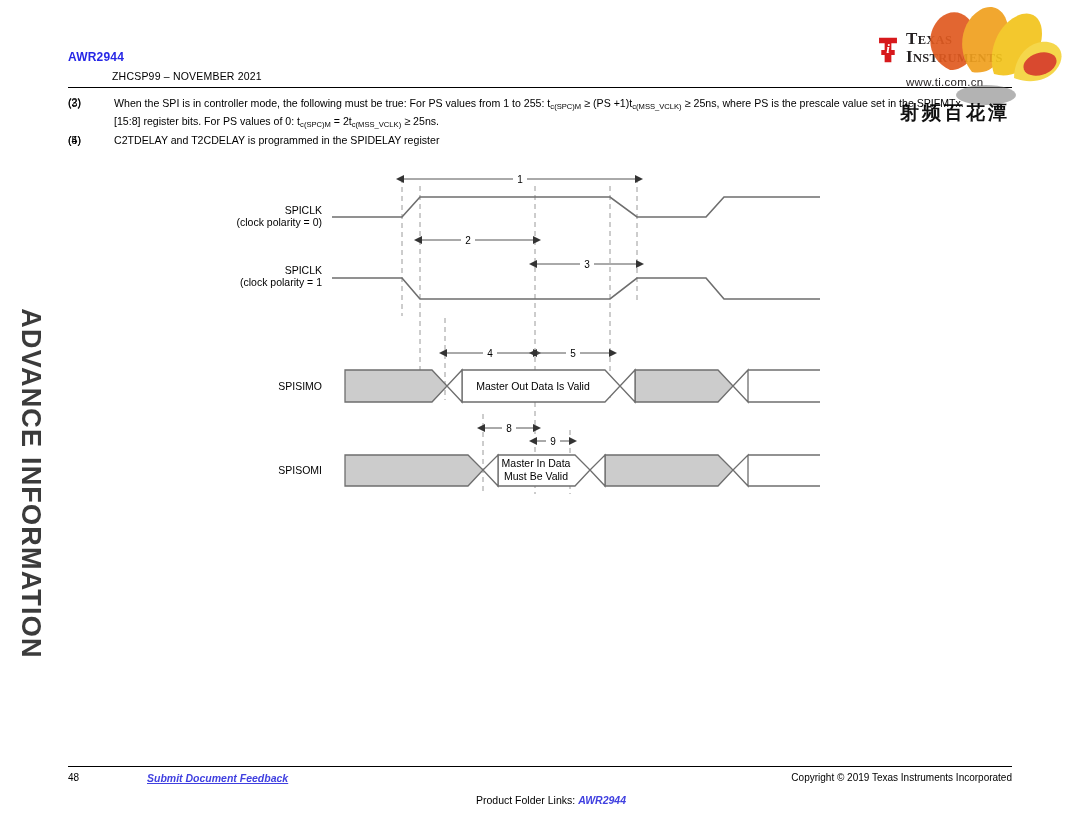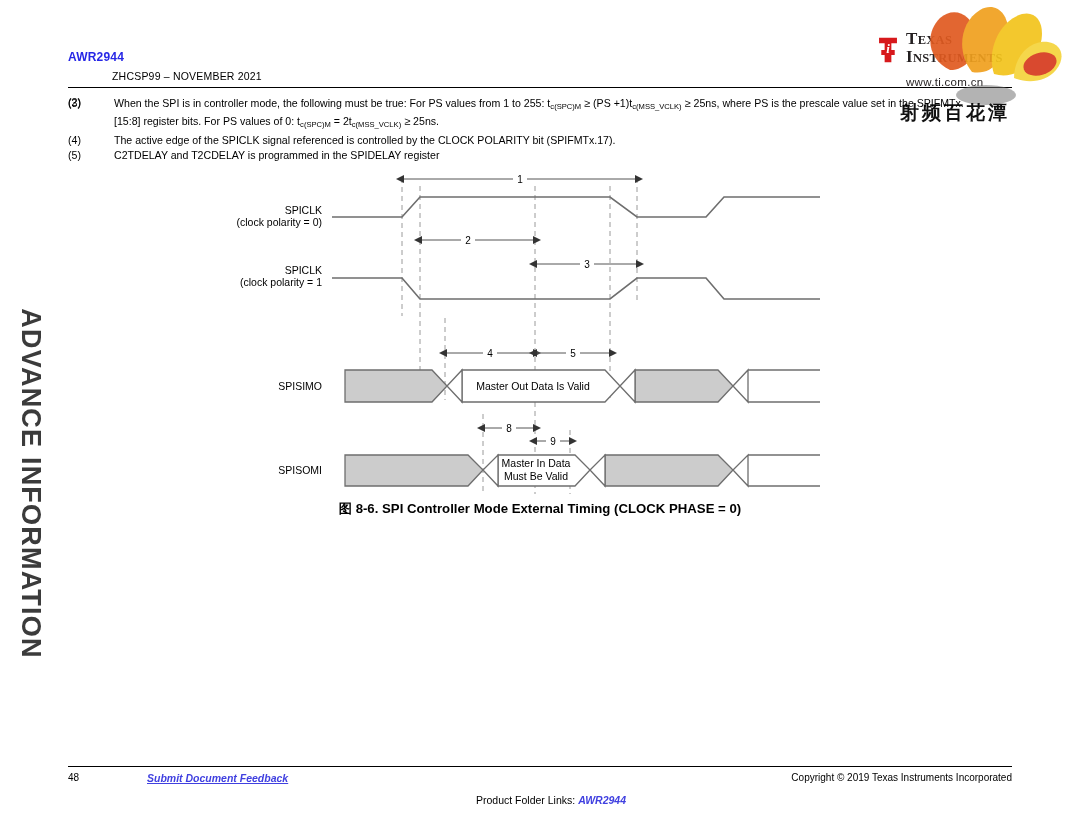--- a/index.html
+++ b/index.html
@@ -102,21 +102,20 @@
 <div class="notes">
   <div class="note">
     <span class="num">(2)</span>
   </div>
   <div class="note">
     <span class="num">(3)</span>
     <span>When the SPI is in controller mode, the following must be true: For PS values from 1 to 255: t<sub>c(SPC)M</sub> <span class="ge">≥</span> (PS +1)t<sub>c(MSS_VCLK)</sub> <span class="ge">≥</span> 25ns, where PS is the prescale value set in the SPIFMTx.<br>[15:8] register bits. For PS values of 0: t<sub>c(SPC)M</sub> = 2t<sub>c(MSS_VCLK)</sub> <span class="ge">≥</span> 25ns.</span>
   </div>
   <div class="note">
     <span class="num">(4)</span>
-    <span>The active edge of the SPICLK signal referenced is controlled by the CLOCK POLARITY bit (SPIFMTx.17).</span>
   </div>
   <div class="note">
     <span class="num">(5)</span>
     <span>C2TDELAY and T2CDELAY is programmed in the SPIDELAY register</span>
   </div>
 </div>
 
 <div class="figure">
 <svg class="fig-svg" width="1080" height="834">
   <defs>
@@ -197,23 +196,20 @@
   <g font-size="10.5" fill="#000" text-anchor="end" font-family="Liberation Sans, sans-serif">
     <text x="322" y="214">SPICLK</text>
     <text x="322" y="226">(clock polarity = 0)</text>
     <text x="322" y="274">SPICLK</text>
     <text x="322" y="286">(clock polarity = 1</text>
     <text x="322" y="390">SPISIMO</text>
     <text x="322" y="474">SPISOMI</text>
   </g>
 </svg>
 
-<div class="caption">
-  <span class="cn">图</span><span> 8-6. SPI Controller Mode External Timing (CLOCK PHASE = 0)</span>
-</div>
 </div>
 
 <div class="ftr-rule"></div>
 <div class="ftr-page">48</div>
 <a class="ftr-fb" href="#">Submit Document Feedback</a>
 <div class="ftr-cp">Copyright © 2019 Texas Instruments Incorporated</div>
 <div class="ftr-pf">
   <span>Product Folder Links: </span><i>AWR2944</i>
 </div>
 

